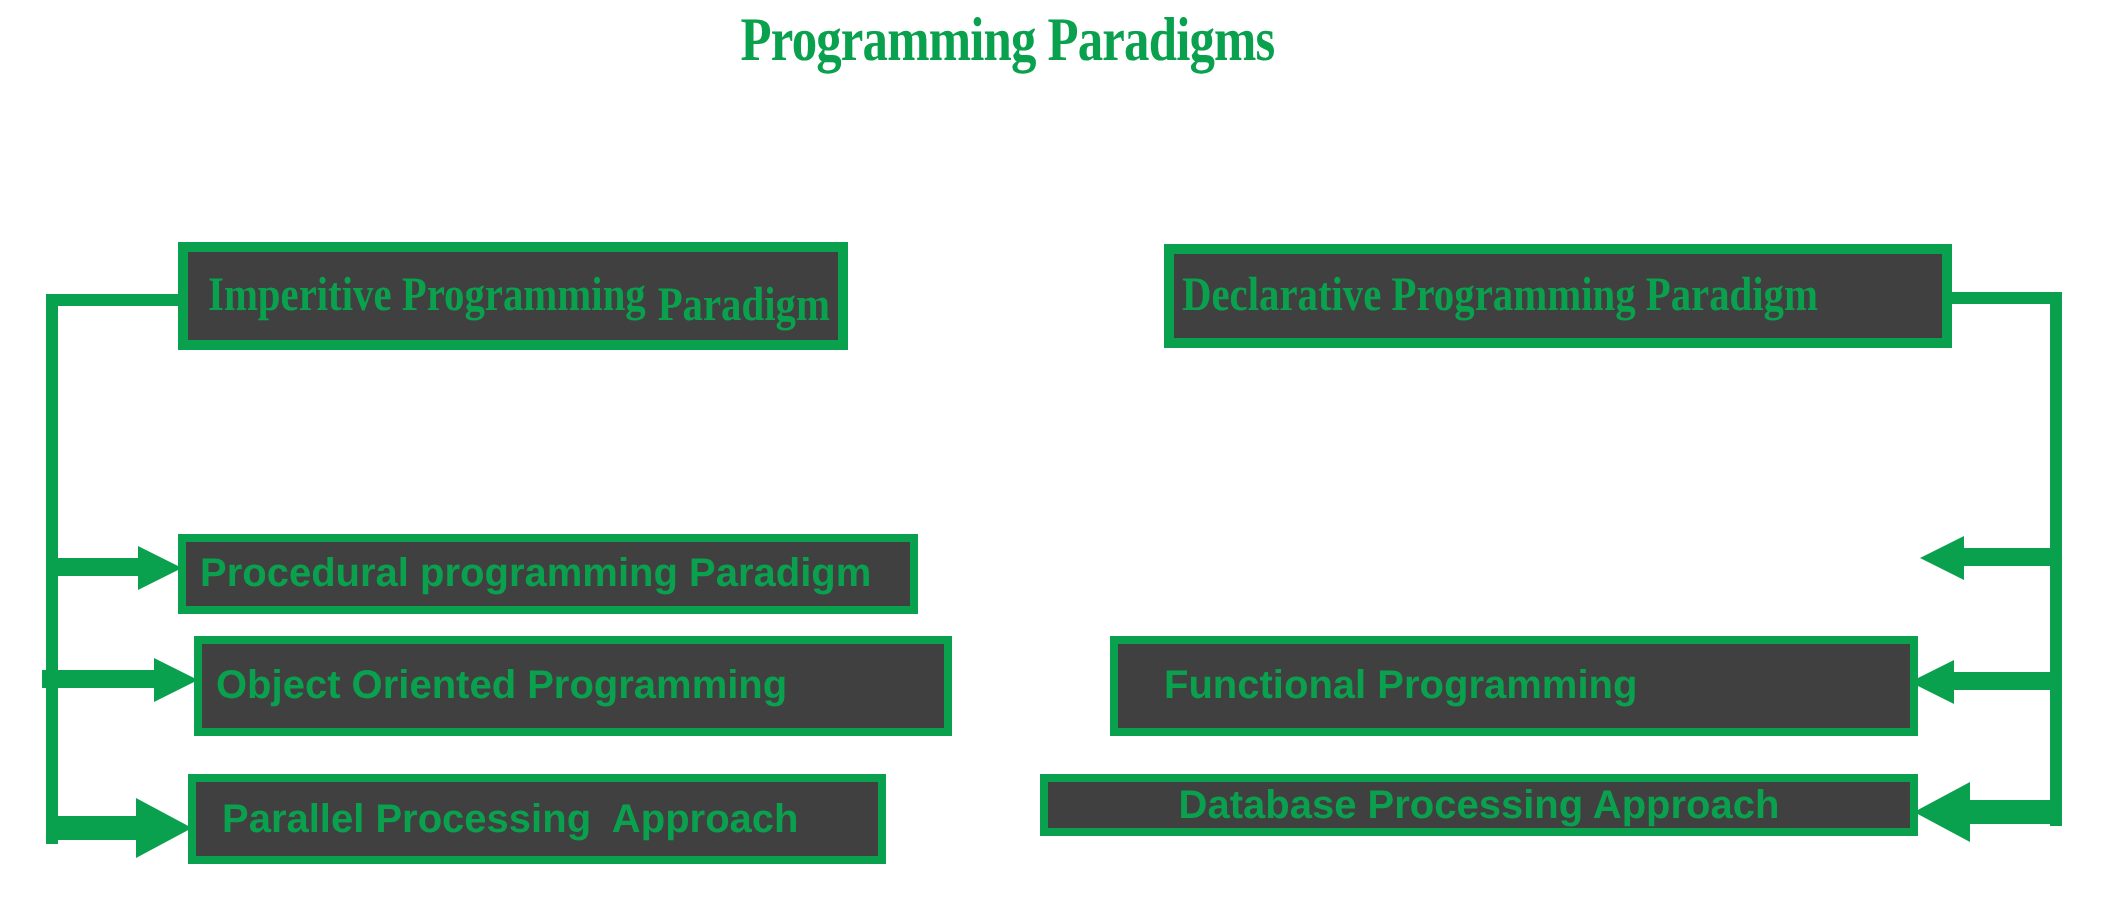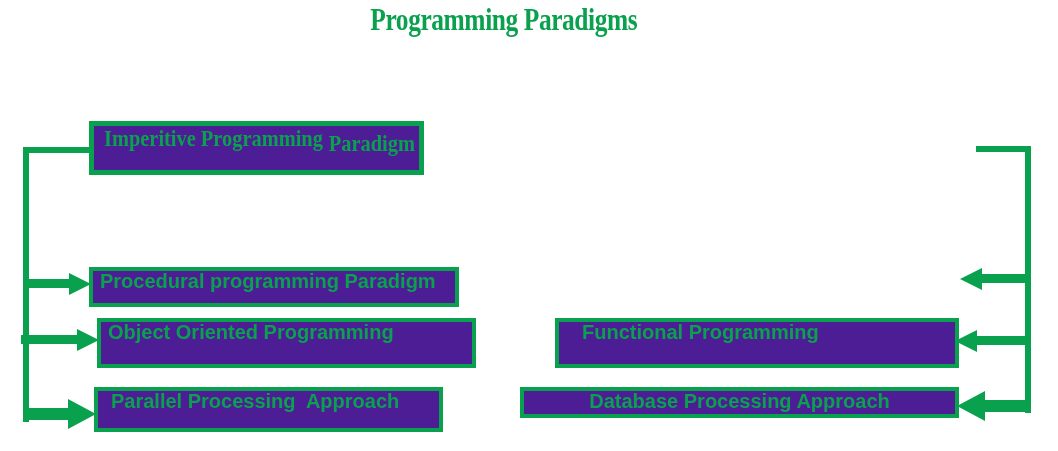--- a/index.html
+++ b/index.html
@@ -31,23 +31,24 @@
     display:inline-block;
     font-size:31px;
     letter-spacing:-0.5px;
     transform:translateX(-25px) scaleX(0.82);
     transform-origin:center;
   }
 
   
   .box{
     position:absolute;
-    background:#4c1d95;
+    background:#404040;
     border:4px solid var(--g);
     display:flex;
+    align-items:center;
   }
   .box.parent{border-width:5px;}
   .parent-label{
     display:inline-block;
     font-size:24px;
     transform:scaleX(0.85);
     transform-origin:0 50%;
     line-height:1;
   }
   .child-label{
@@ -97,20 +98,23 @@
 <div class="canvas">
 
   <div class="title-wrap">
     <span class="slab title-text">Programming Paradigms</span>
   </div>
 
   <div class="box parent" id="box-imperative">
     <span class="slab parent-label"><span>Imperitive Programming</span><span class="drop">Paradigm</span></span>
   </div>
 
+  <div class="box parent" id="box-declarative">
+    <span class="slab parent-label">Declarative Programming Paradigm</span>
+  </div>
 
   <div class="box" id="box-procedural">
     <span class="child-label">Procedural programming Paradigm</span>
   </div>
   <div class="box" id="box-object">
     <span class="child-label">Object Oriented Programming</span>
   </div>
   <div class="box" id="box-parallel">
     <span class="child-label">Parallel Processing  Approach</span>
   </div>

